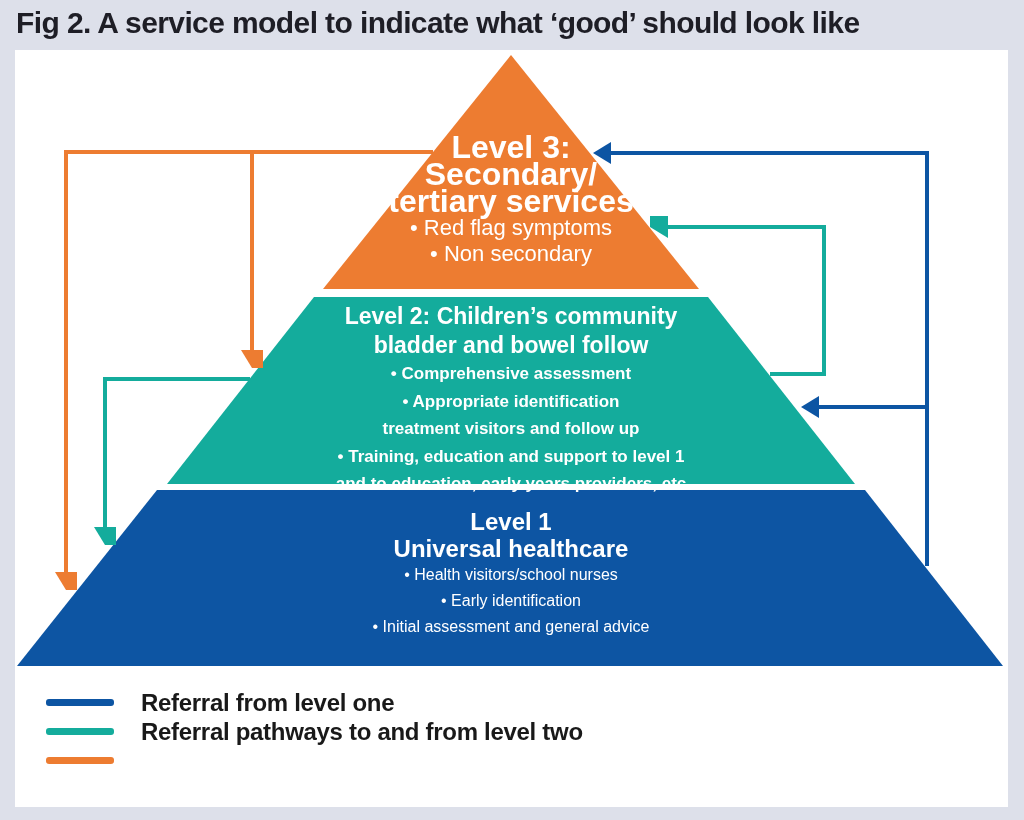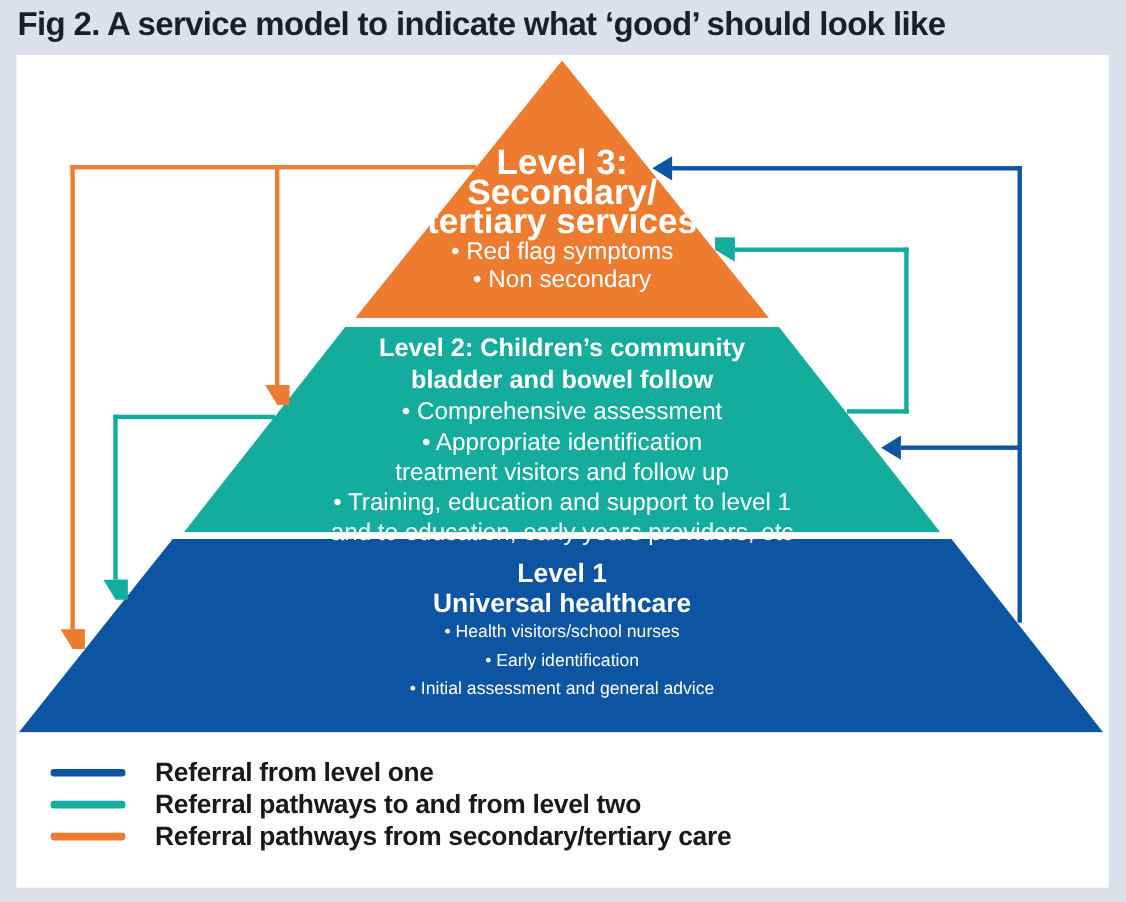--- a/index.html
+++ b/index.html
@@ -37,21 +37,21 @@
     clip-path:polygon(140px 0,848px 0,986px 176px,0 176px);
   }
   
   .band-text{position:absolute;text-align:center;color:#ffffff;z-index:5;}
   .hline{font-weight:700;}
   #level3-text{left:296px;top:84px;width:400px;}
   #level3-text .hline{font-size:32px;line-height:27px;}
   #level3-text .bline{font-size:22px;line-height:26px;}
   #level2-text{left:186px;top:252px;width:620px;}
   #level2-text .hline{font-size:23px;line-height:29px;}
-  #level2-text .bline{font-size:22px;line-height:27.5px;}
+  #level2-text .bline{font-size:17px;line-height:27.5px;font-weight:bold;}
   #level1-text{left:236px;top:458px;width:520px;}
   #level1-text .hline{font-size:24px;line-height:27px;}
   #level1-text .bline{font-size:16px;line-height:26px;}
   
   .line{position:absolute;z-index:3;}
   .orange{background:#ed7c31;}
   .teal{background:#14ac9c;}
   .blue{background:#0d55a3;}
   .ah{position:absolute;width:0;height:0;z-index:4;background:none;}
   .ah-down{border-left:11px solid transparent;border-right:11px solid transparent;border-top:18px solid;}
@@ -127,17 +127,16 @@
     <div class="legend-row">
       <div class="legend-swatch blue"></div>
       <div class="legend-label">Referral from level one</div>
     </div>
     <div class="legend-row">
       <div class="legend-swatch teal"></div>
       <div class="legend-label">Referral pathways to and from level two</div>
     </div>
     <div class="legend-row">
       <div class="legend-swatch orange"></div>
-      <div class="legend-label">Referral pathways from secondary/tertiary care</div>
     </div>
   </div>
 
 </div>
 
 </body></html>

